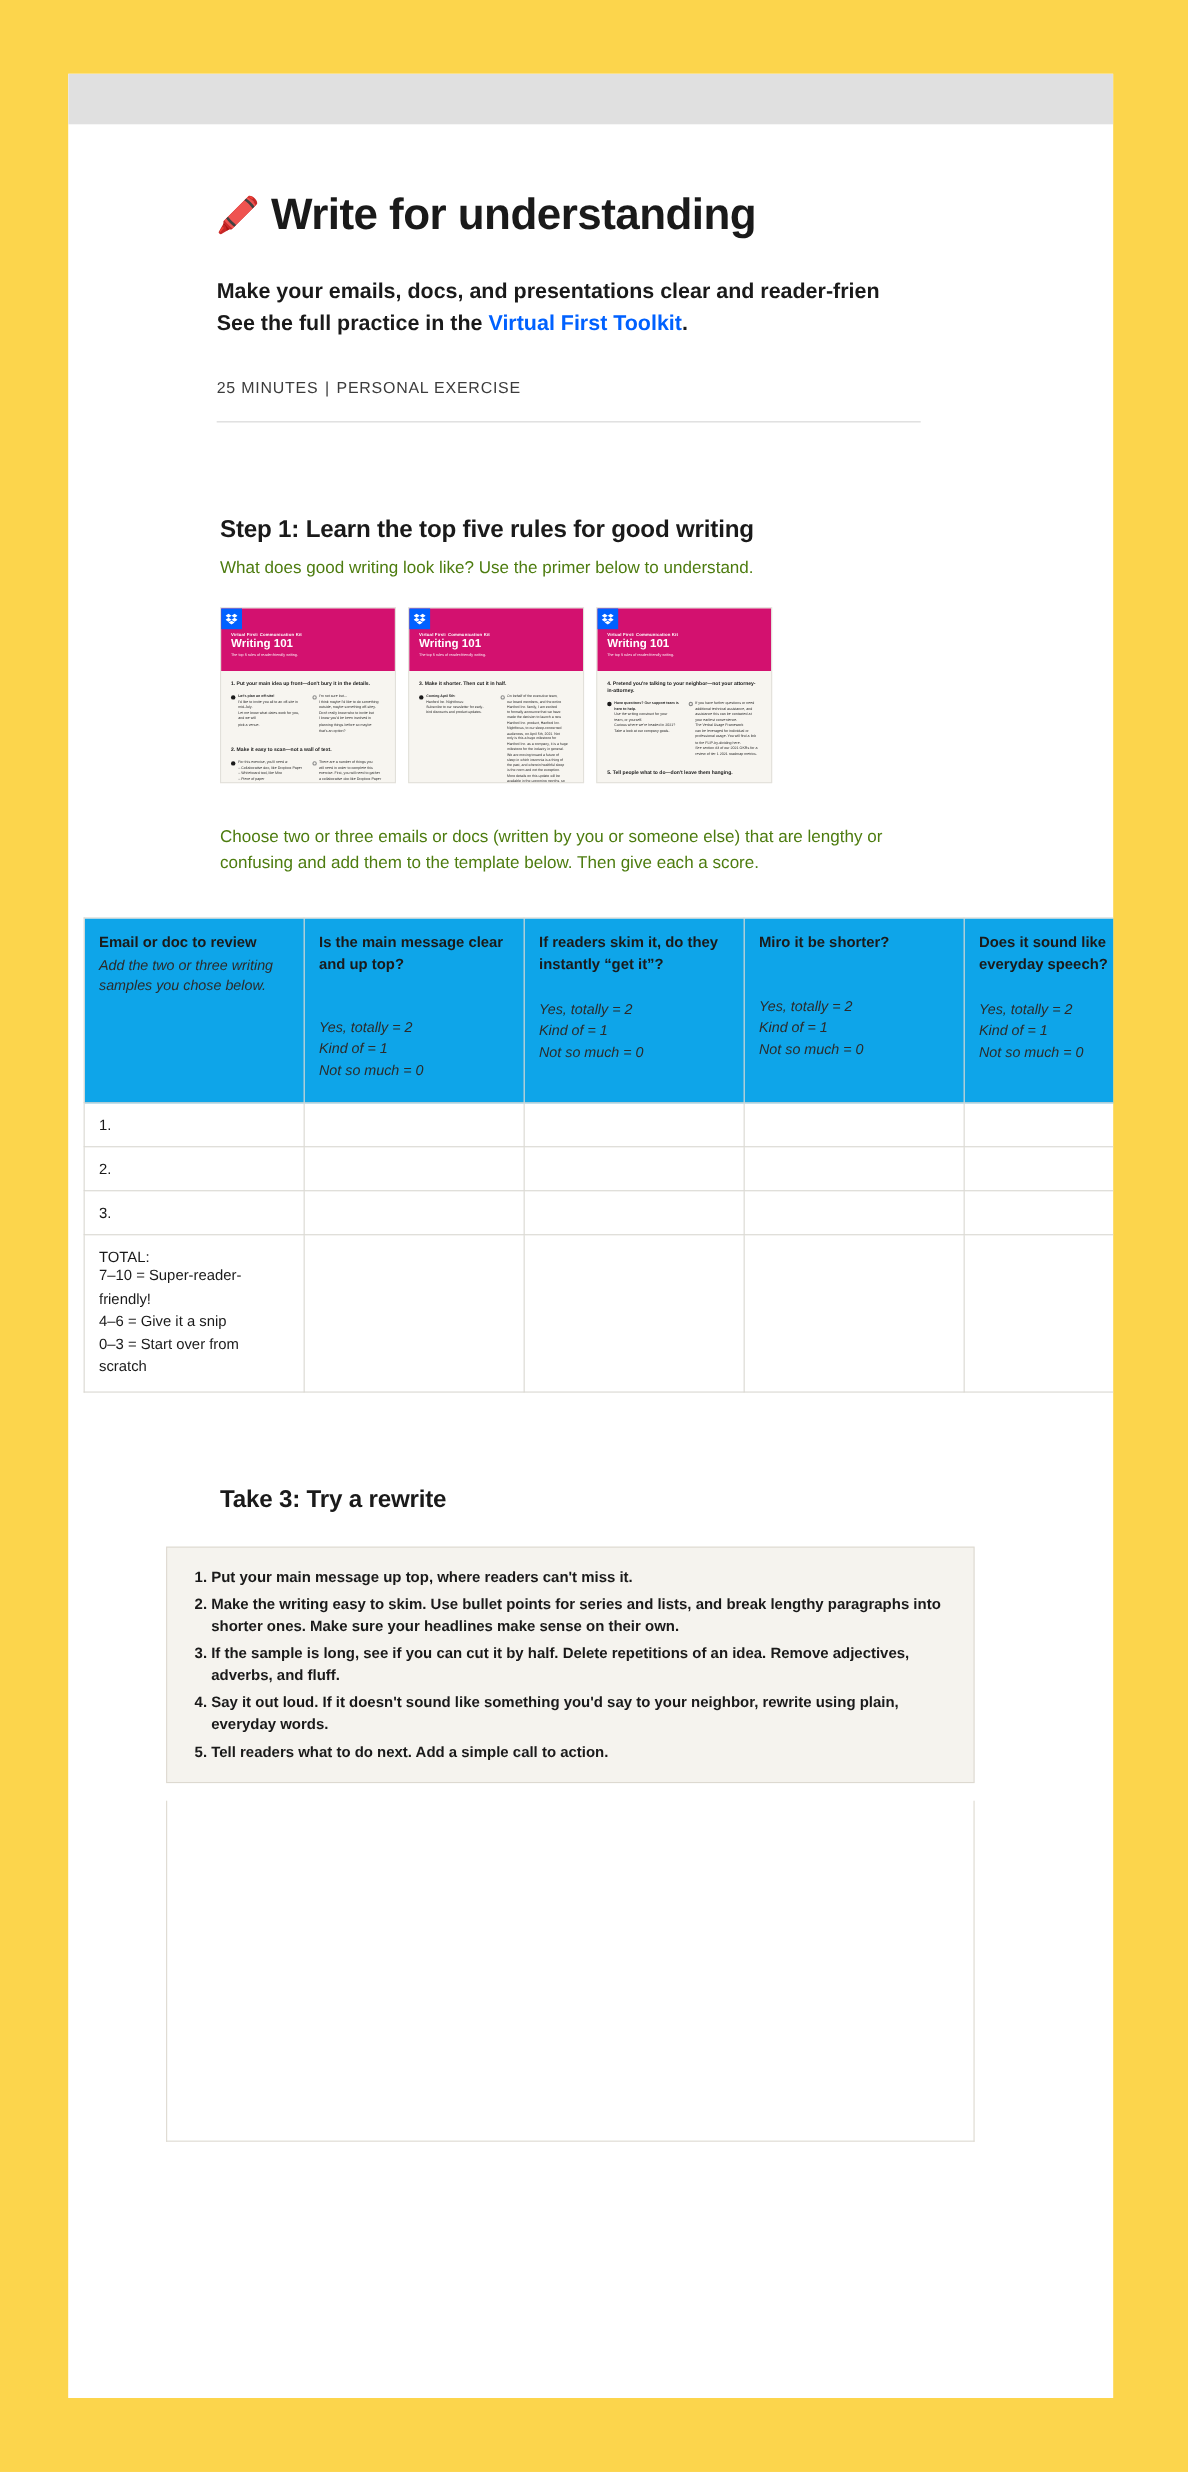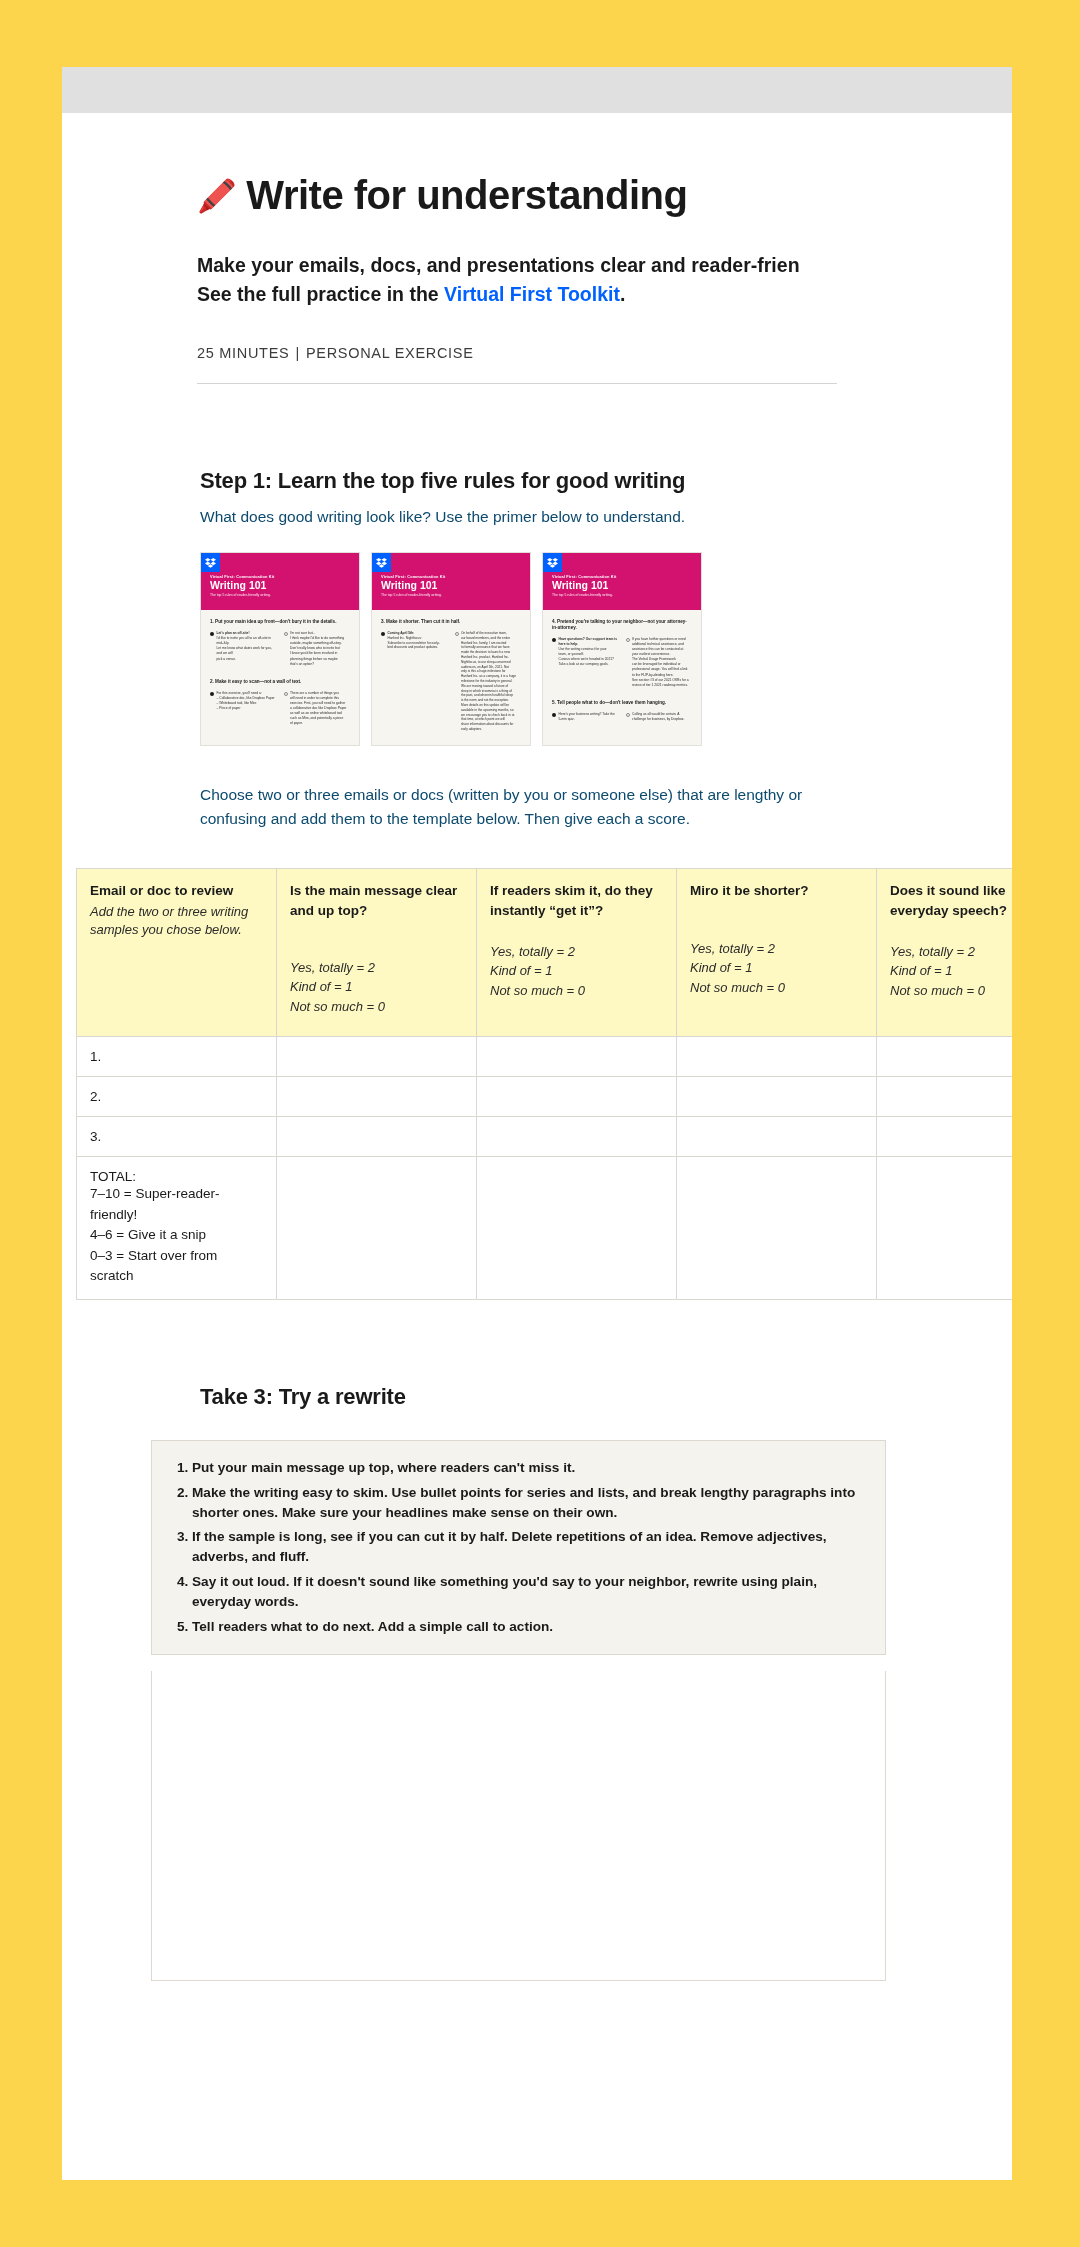--- a/index.html
+++ b/index.html
@@ -83,33 +83,33 @@
   h2.step-title {
     font-size: 22px;
     font-weight: 700;
     color: #1a1a1a;
     letter-spacing: -0.2px;
   }
   p.step-desc {
     margin-top: 11px;
     font-size: 15.5px;
     line-height: 1.52;
-    color: #0c4a6e;
+    color: #4d7c0f;
     max-width: 640px;
   }
   
   .cards-row {
     margin-top: 24px;
     padding-left: 138px;
     display: flex;
     gap: 11px;
   }
   .slide-card {
     width: 160px;
-    height: 194px;
+    height: 160px;
     background: #F7F5F0;
     border: 1px solid #e2e0da;
     overflow: hidden;
     position: relative;
   }
   .card-banner {
     height: 57px;
     background: #D3116F;
     position: relative;
     padding: 16px 9px 0 9px;
@@ -188,21 +188,21 @@
     font-size: 13px;
   }
   table.grade-table th,
   table.grade-table td {
     border: 1px solid #d9d7d1;
     vertical-align: top;
     padding: 12px 13px;
     text-align: left;
   }
   table.grade-table thead th {
-    background: #fef9c3;
+    background: #0ea5e9;
     height: 168px;
   }
   .th-q {
     font-size: 13.5px;
     font-weight: 700;
     color: #1a1a1a;
     line-height: 1.42;
   }
   .th-note {
     font-style: italic;

